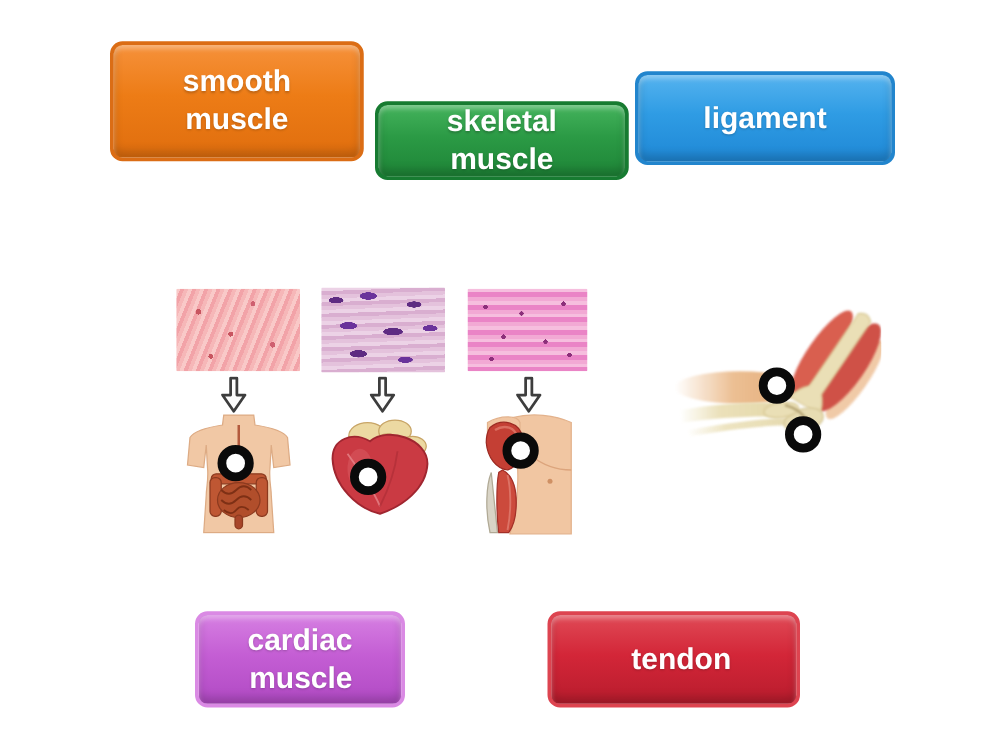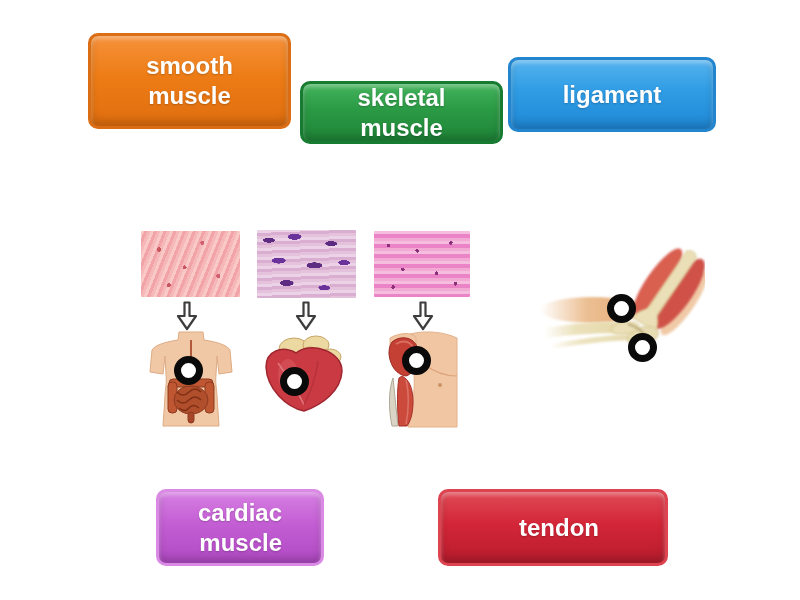--- a/index.html
+++ b/index.html
@@ -26,21 +26,21 @@
   .circle-up{top:-39px;}
 
   #label-smooth  {left:88px;  top:33px; width:203px;height:96px;border-color:#db6d15;background:linear-gradient(180deg,#f6913a,#ed7c16 45%,#e06e0e);text-align:center;}
   #label-smooth   .pin-stem,#label-smooth  .pin-circle{background:#ed7c16;}
   #label-skeletal{left:300px; top:33px; width:203px;height:63px;border-color:#177b31;background:linear-gradient(180deg,#44b35c,#2b9a45 45%,#1e8537);margin-top:48px;}
   #label-skeletal .pin-stem,#label-skeletal .pin-circle{background:#2b9a45;}
   #label-ligament{left:508px; top:34px; width:208px;height:75px;border-color:#2285cd;background:linear-gradient(180deg,#55b3ef,#2f9ce4 45%,#1f88d6);margin-top:23px;}
   #label-ligament .pin-stem,#label-ligament .pin-circle{background:#2f9ce4;}
   #label-cardiac {left:156px; top:489px;width:168px;height:77px;border-color:#da8ae4;background:linear-gradient(180deg,#d67fe2,#c45ed4 45%,#b14ac4);text-align:right;}
   #label-cardiac  .pin-stem,#label-cardiac .pin-circle{background:#c45ed4;}
-  #label-tendon  {left:438px; top:489px;width:230px;height:77px;border-color:#dd4450;background:linear-gradient(180deg,#e04a56,#d32638 45%,#b81c2d);padding-left:12px;}
+  #label-tendon  {left:438px; top:489px;width:202px;height:77px;border-color:#dd4450;background:linear-gradient(180deg,#e04a56,#d32638 45%,#b81c2d);padding-left:12px;}
   #label-tendon   .pin-stem,#label-tendon  .pin-circle{background:#d32638;}
 
   
   .tpin{
     position:absolute;width:15px;height:15px;border:7px solid #0a0a0a;border-radius:50%;
     background:#ffffff;z-index:5;cursor:pointer;
   }
   #tpin-torso{left:174px;top:356px;}
   #tpin-heart{left:280px;top:367px;}
   #tpin-arm{left:402px;top:346px;}

